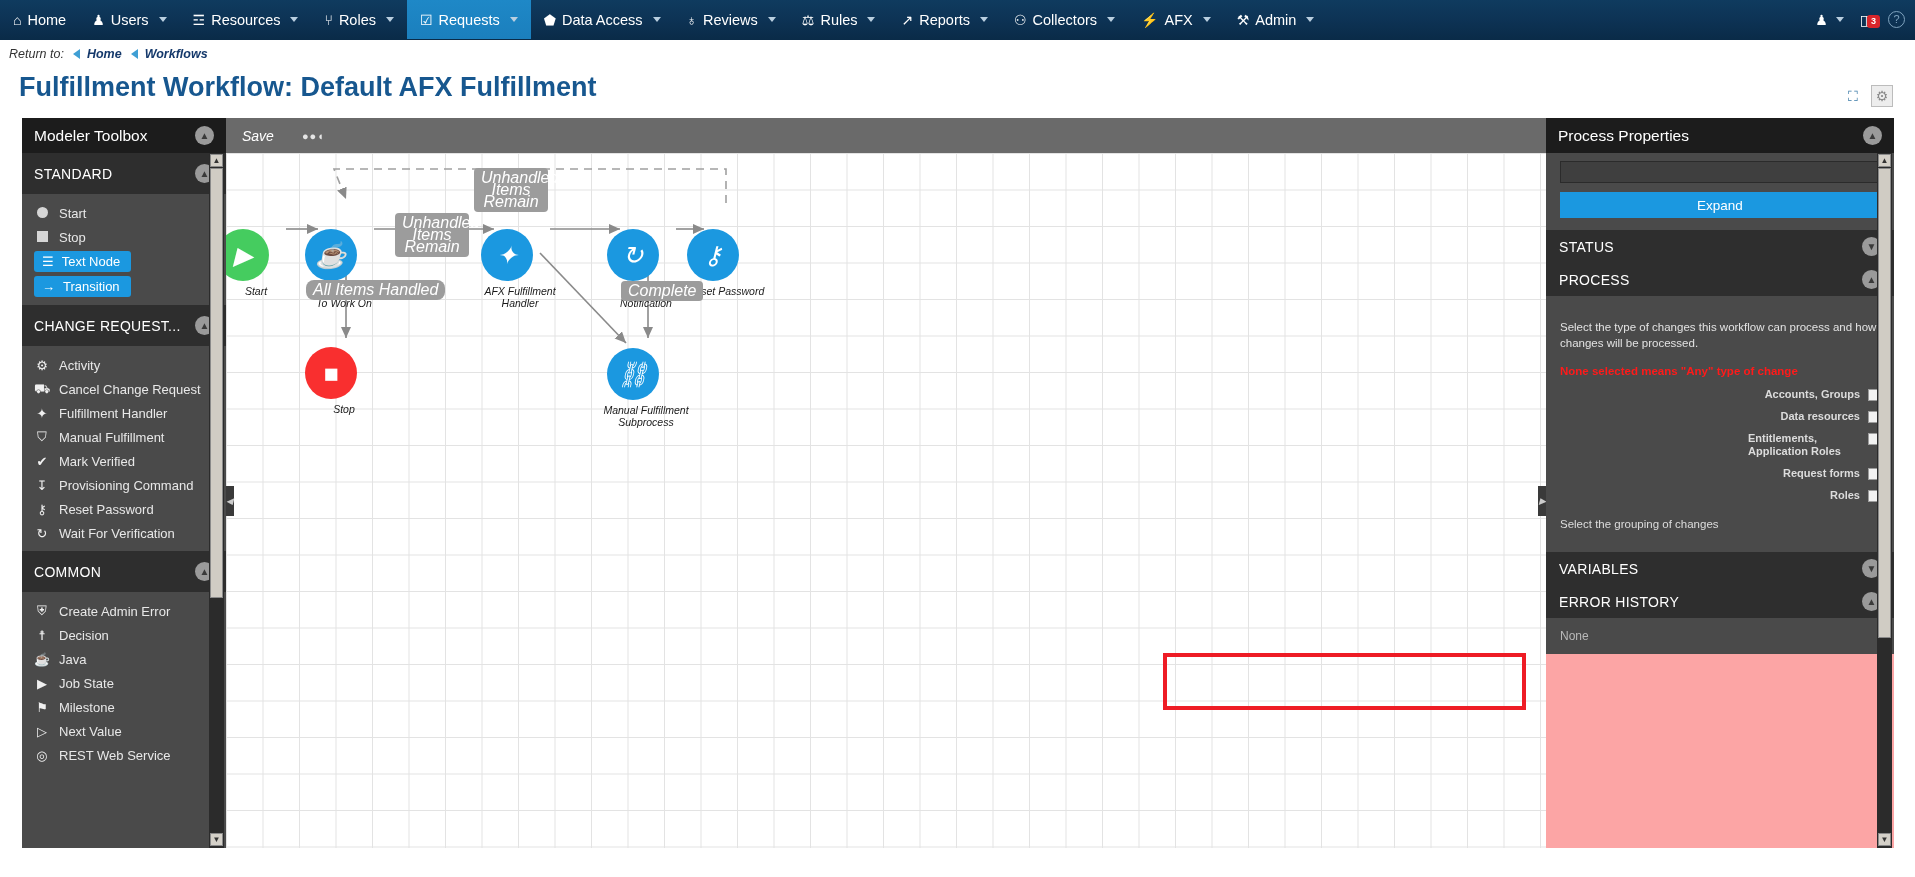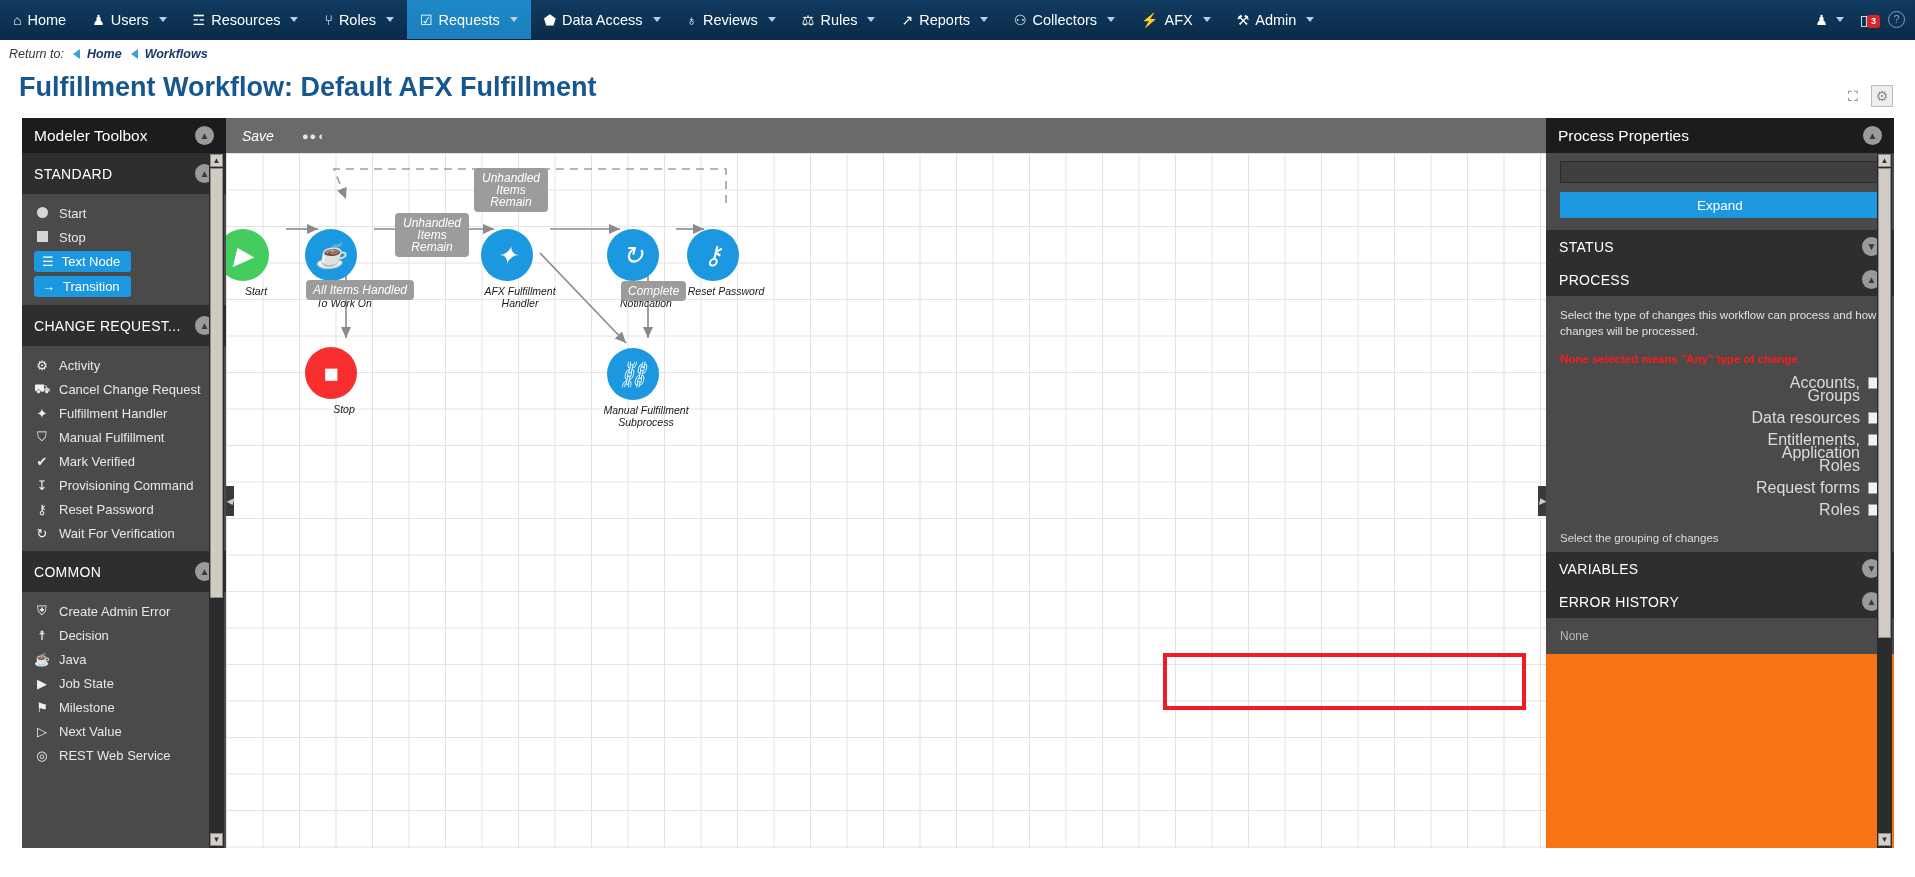--- a/index.html
+++ b/index.html
@@ -254,34 +254,34 @@
     color: #1a1a1a;
     text-align: center;
     white-space: nowrap;
     line-height: 12px;
   }
   .node-label.wrap { white-space: normal; width: 86px; }
   .edge-label {
     position: absolute;
     background: #9c9c9c;
     color: #ffffff;
-    font-size: 12px;
+    font-size: 16px;
     line-height: 12px;
     border-radius: 4px;
     padding: 4px 7px;
     text-align: center;
     white-space: nowrap;
     cursor: pointer;
   }
   .edge-label.two { white-space: normal; width: 74px; }
 
   
   .props {
     width: 348px;
-    background: #f97316;
+    background: #fca5a5;
     display: flex; flex-direction: column;
     position: relative;
   }
   .props-body { flex: 1; position: relative; overflow: hidden; }
   .prop-topfield {
     background: #4a4a4a;
     padding: 8px 14px 12px 14px;
   }
   .prop-input {
     width: 100%;
@@ -308,34 +308,35 @@
     background: #2e2e2e;
     color: #fff;
     height: 33px;
     display: flex; align-items: center; justify-content: space-between;
     padding: 0 13px;
     font-size: 14px;
     letter-spacing: .3px;
   }
   .prop-content {
     background: #4a4a4a;
-    padding: 11px 14px 10px 14px;
+    padding: 23px 14px 10px 14px;
     color: #e2e2e2;
     font-size: 11.5px;
     line-height: 16px;
   }
   .prop-warn { color: #ff1a1a; font-weight: bold; margin-top: 12px; font-size: 11.5px; }
   .chk-row {
     display: flex; align-items: flex-start; justify-content: flex-end;
     gap: 8px;
     margin-top: 9px;
   }
   .chk-row .chk-label {
-    text-align: right; font-size: 16px; color: #dcdcdc; line-height: 13px;
+    font-size: 11px; color: #dcdcdc; line-height: 13px;
     max-width: 112px;
+    font-weight: bold;
   }
   .chk {
     width: 12px; height: 12px;
     background: #f2f2f2; border: 1px solid #9d9d9d;
     flex: none; cursor: pointer; margin-top: 1px;
   }
   .group-block { margin-top: 14px; }
   .prop-none { background:#4a4a4a; color:#b9b9b9; font-size:12px; padding: 11px 14px; }
 
   .redbox {
@@ -606,21 +607,21 @@
             <div class="node-label">Reset Password</div>
           </div>
           <div class="node" style="left: 420px; top: 195px;">
             <div class="node-circ blue" style="margin-left: -26px;">⛓</div>
             <div class="node-label wrap">Manual Fulfillment Subprocess</div>
           </div>
         </div>
       <div id="canvas-edge-labels">
           <div class="edge-label two" style="left: 248px; top: 15px;">Unhandled Items Remain</div>
           <div class="edge-label two" style="left: 169px; top: 60px;">Unhandled Items Remain</div>
-          <div class="edge-label" style="left: 80px; top: 127px;">All Items Handled</div>
+          <div class="edge-label" style="left: 80px; top: 127px; border-radius: 8px;">All Items Handled</div>
           <div class="edge-label" style="left: 395px; top: 128px;">Complete</div>
         </div>
       <div class="canvas-handle">◀</div>
       <div class="canvas-handle right">▶</div>
     </div>
   </div>
 
   <div class="props">
     <div class="panel-head">
       <span>Process Properties</span>

